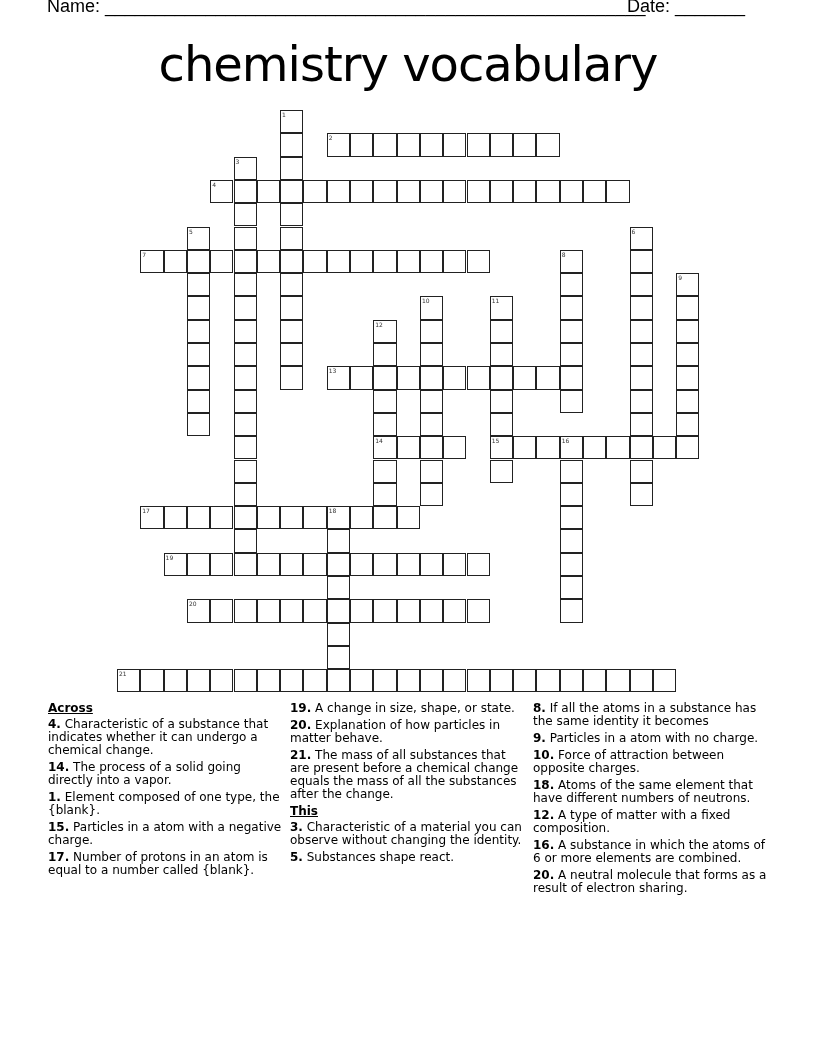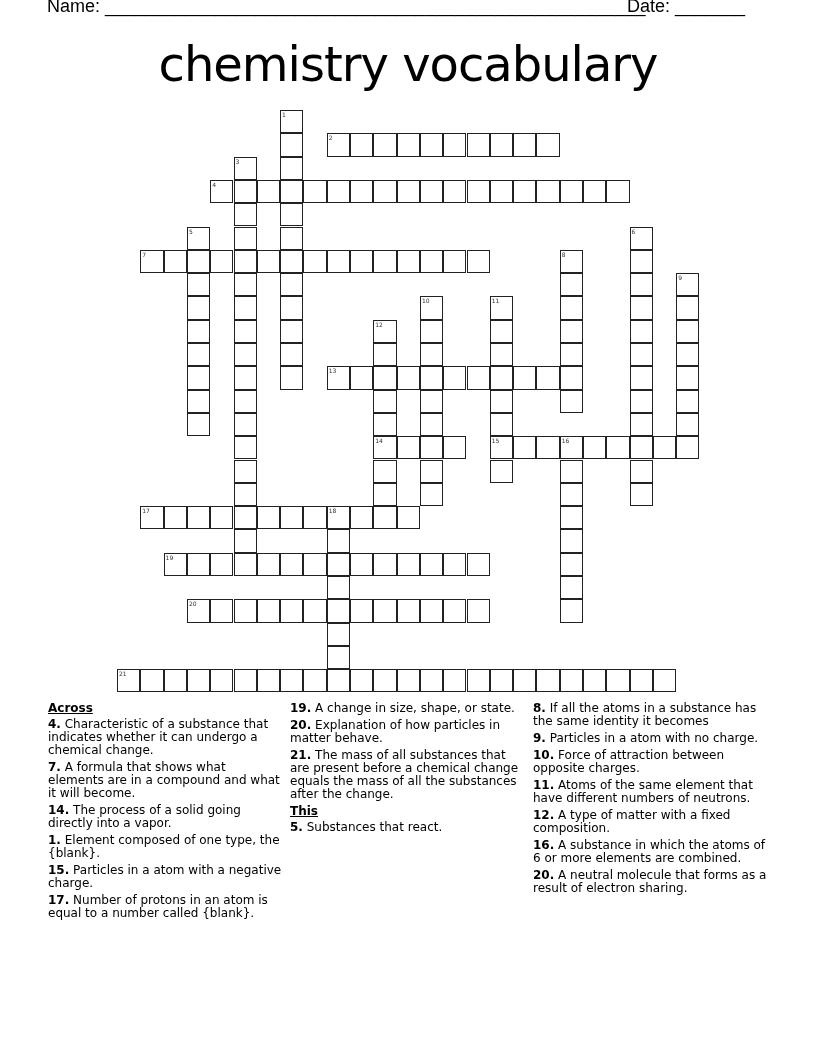--- a/index.html
+++ b/index.html
@@ -283,36 +283,36 @@
     <div class="cell" style="left: 442.7px; top: 559.2px; border-color: rgb(34, 34, 34);"></div>
     <div class="cell" style="left: 466px; top: 559.2px; border-color: rgb(34, 34, 34);"></div>
     <div class="cell" style="left: 489.3px; top: 559.2px; border-color: rgb(34, 34, 34);"></div>
     <div class="cell" style="left: 512.6px; top: 559.2px; border-color: rgb(34, 34, 34);"></div>
     <div class="cell" style="left: 535.9px; top: 559.2px; border-color: rgb(34, 34, 34);"></div>
   </div>
 
 <div class="clues" style="left:48px;">
   <div class="heading">Across</div>
   <div class="clue"><b>4.</b><span> Characteristic of a substance that indicates whether it can undergo a chemical change.</span></div>
-  <div class="clue"><b>7.</b><span> A formula that shows what elements are in a compound and what it will become.</span></div>
   <div class="clue"><b>14.</b><span> The process of a solid going directly into a vapor.</span></div>
   <div class="clue"><b>1.</b><span> Element composed of one type, the {blank}.</span></div>
   <div class="clue"><b>15.</b><span> Particles in a atom with a negative charge.</span></div>
   <div class="clue"><b>17.</b><span> Number of protons in an atom is equal to a number called {blank}.</span></div>
 </div>
 
 <div class="clues" style="left:290px;">
   <div class="clue"><b>19.</b><span> A change in size, shape, or state.</span></div>
   <div class="clue"><b>20.</b><span> Explanation of how particles in matter behave.</span></div>
   <div class="clue"><b>21.</b><span> The mass of all substances that are present before a chemical change equals the mass of all the substances after the change.</span></div>
   <div class="heading">This</div>
-  <div class="clue"><b>5.</b><span> Substances that react.</span></div>
+  <div class="clue"><b>3.</b><span> Characteristic of a material you can observe without changing the identity.</span></div>
+  <div class="clue"><b>5.</b><span> Substances shape react.</span></div>
 </div>
 
 <div class="clues" style="left:533px;">
   <div class="clue"><b>8.</b><span> If all the atoms in a substance has the same identity it becomes</span></div>
   <div class="clue"><b>9.</b><span> Particles in a atom with no charge.</span></div>
   <div class="clue"><b>10.</b><span> Force of attraction between opposite charges.</span></div>
-  <div class="clue"><b>11.</b><span> Atoms of the same element that have different numbers of neutrons.</span></div>
+  <div class="clue"><b>18.</b><span> Atoms of the same element that have different numbers of neutrons.</span></div>
   <div class="clue"><b>12.</b><span> A type of matter with a fixed composition.</span></div>
   <div class="clue"><b>16.</b><span> A substance in which the atoms of 6 or more elements are combined.</span></div>
   <div class="clue"><b>20.</b><span> A neutral molecule that forms as a result of electron sharing.</span></div>
 </div>
 
 </body></html>

